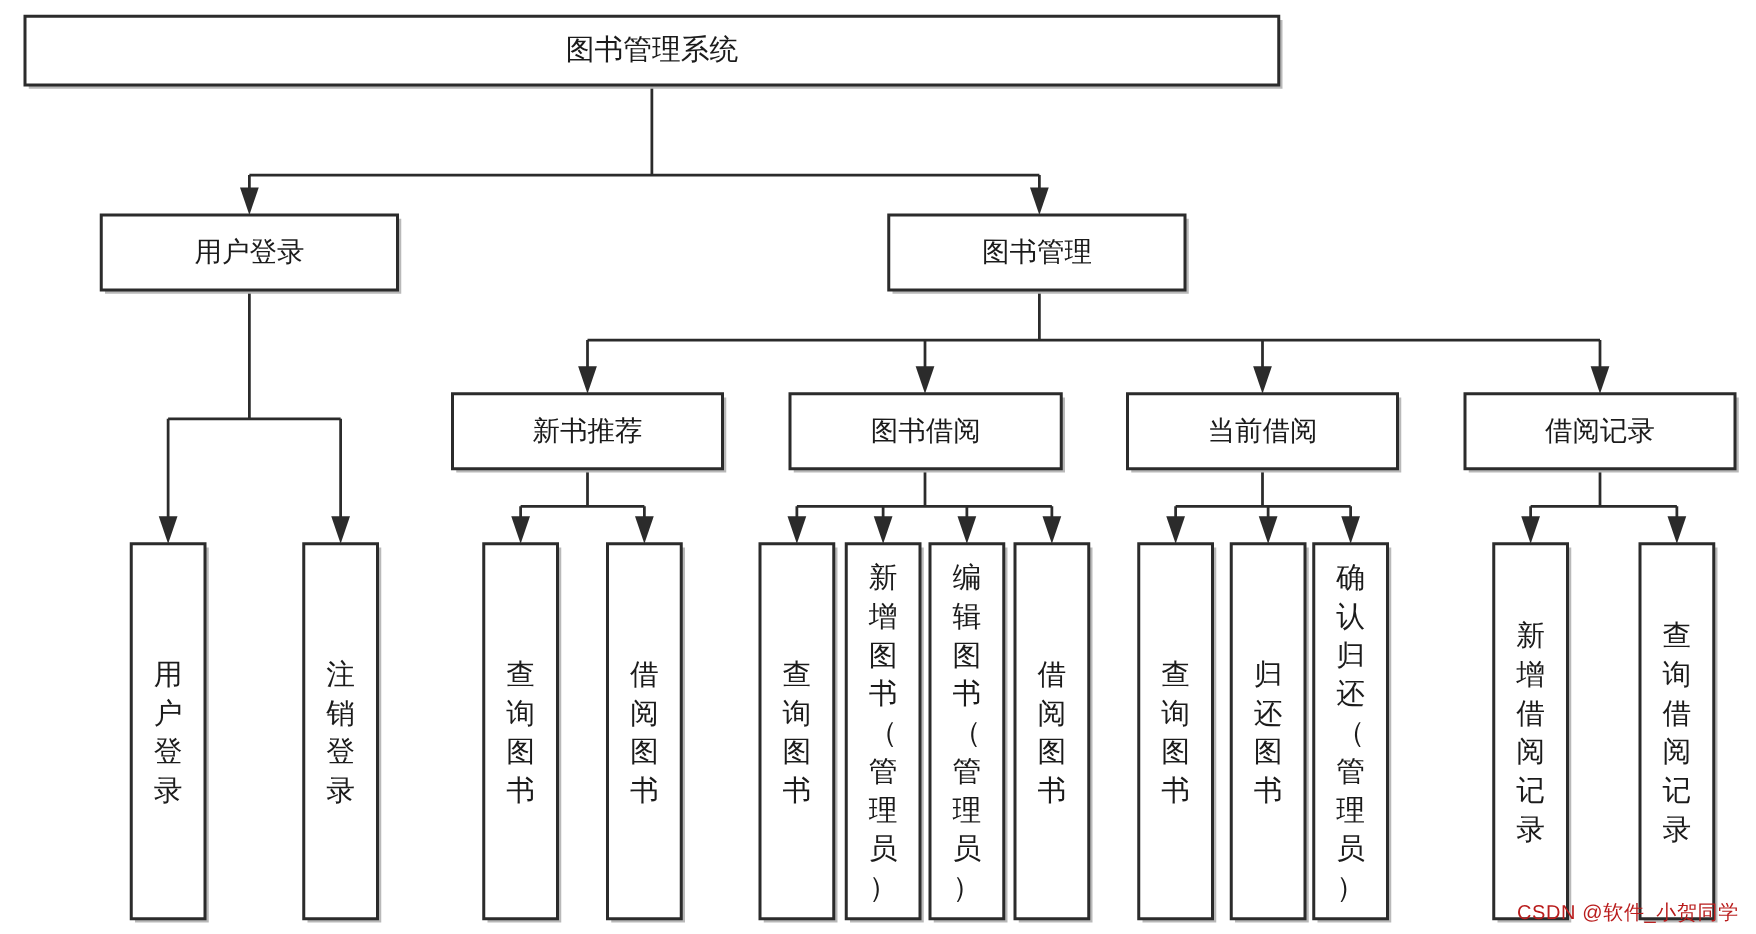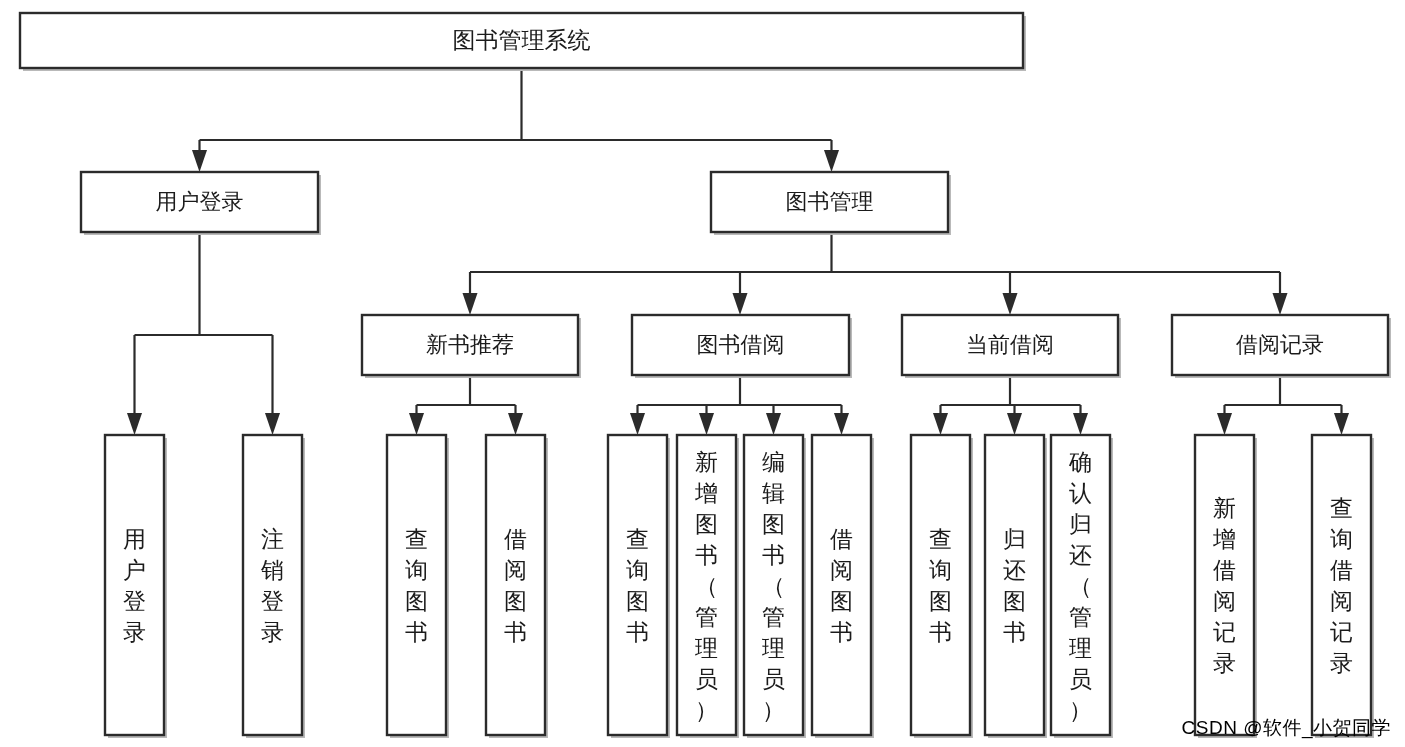--- a/index.html
+++ b/index.html
@@ -60,22 +60,22 @@
     font-family: "Liberation Sans", "DejaVu Sans", sans-serif;
     fill: #1b1b1b;
     font-size: 23px;
     text-anchor: middle;
   }
   .watermark-text {
     position: absolute;
     right: 14px;
     bottom: 6px;
     font-family: "Liberation Sans", "DejaVu Sans", sans-serif;
-    font-size: 19px;
-    color: #000000;
+    font-size: 16px;
+    color: #b91c1c;
     letter-spacing: 0.5px;
     white-space: nowrap;
     pointer-events: none;
   }
 </style>
 </head>
 <body>
 
 <div id="diagram-root">
   <svg id="flow" viewBox="0 0 1405 747" xmlns="http://www.w3.org/2000/svg">

